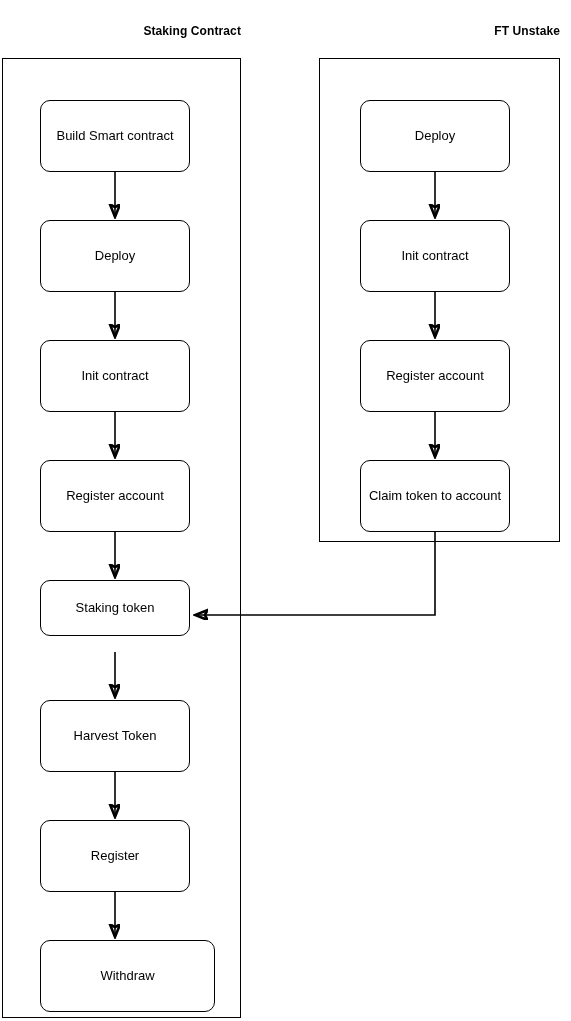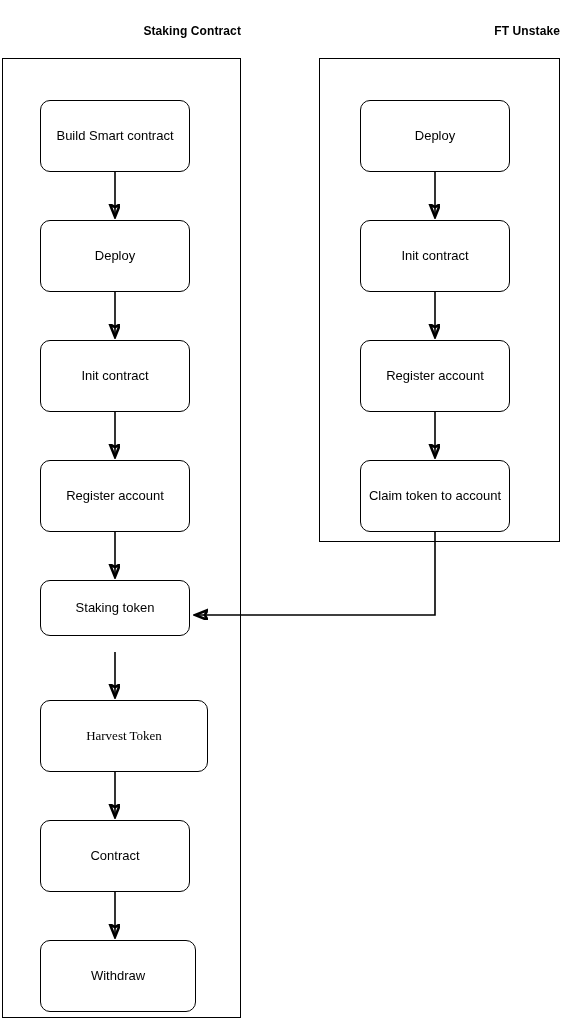--- a/index.html
+++ b/index.html
@@ -100,22 +100,22 @@
       <path d="M 435 412 L 435 456" marker-end="url(#arrowhead)"></path>
       <path d="M 435 532 L 435 615 L 196 615" marker-end="url(#arrowhead)"></path>
     </g>
   </svg>
 
   <div class="node" style="left:40px; top:100px; width:150px; height:72px;">Build Smart contract</div>
   <div class="node" style="left:40px; top:220px; width:150px; height:72px;">Deploy</div>
   <div class="node" style="left:40px; top:340px; width:150px; height:72px;">Init contract</div>
   <div class="node" style="left:40px; top:460px; width:150px; height:72px;">Register account</div>
   <div class="node" style="left:40px; top:580px; width:150px; height:56px;">Staking token</div>
-  <div class="node" style="left:40px; top:700px; width:168px; height:72px;font-family:Liberation Serif, serif;">Harvest Token</div>
-  <div class="node" style="left:40px; top:820px; width:150px; height:72px;">Contract</div>
-  <div class="node" style="left:40px; top:940px; width:156px; height:72px;">Withdraw</div>
+  <div class="node" style="left:40px; top:700px; width:150px; height:72px;">Harvest Token</div>
+  <div class="node" style="left:40px; top:820px; width:150px; height:72px;">Register</div>
+  <div class="node" style="left:40px; top:940px; width:175px; height:72px;">Withdraw</div>
 
   <div class="node" style="left:360px; top:100px; width:150px; height:72px;">Deploy</div>
   <div class="node" style="left:360px; top:220px; width:150px; height:72px;">Init contract</div>
   <div class="node" style="left:360px; top:340px; width:150px; height:72px;">Register account</div>
   <div class="node" style="left:360px; top:460px; width:150px; height:72px;">Claim token to account</div>
 
 </div>
 
 </body></html>

